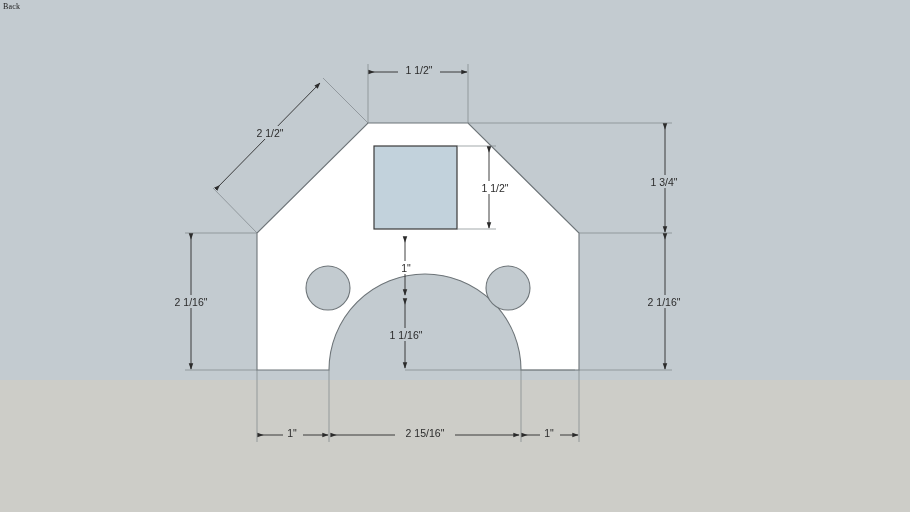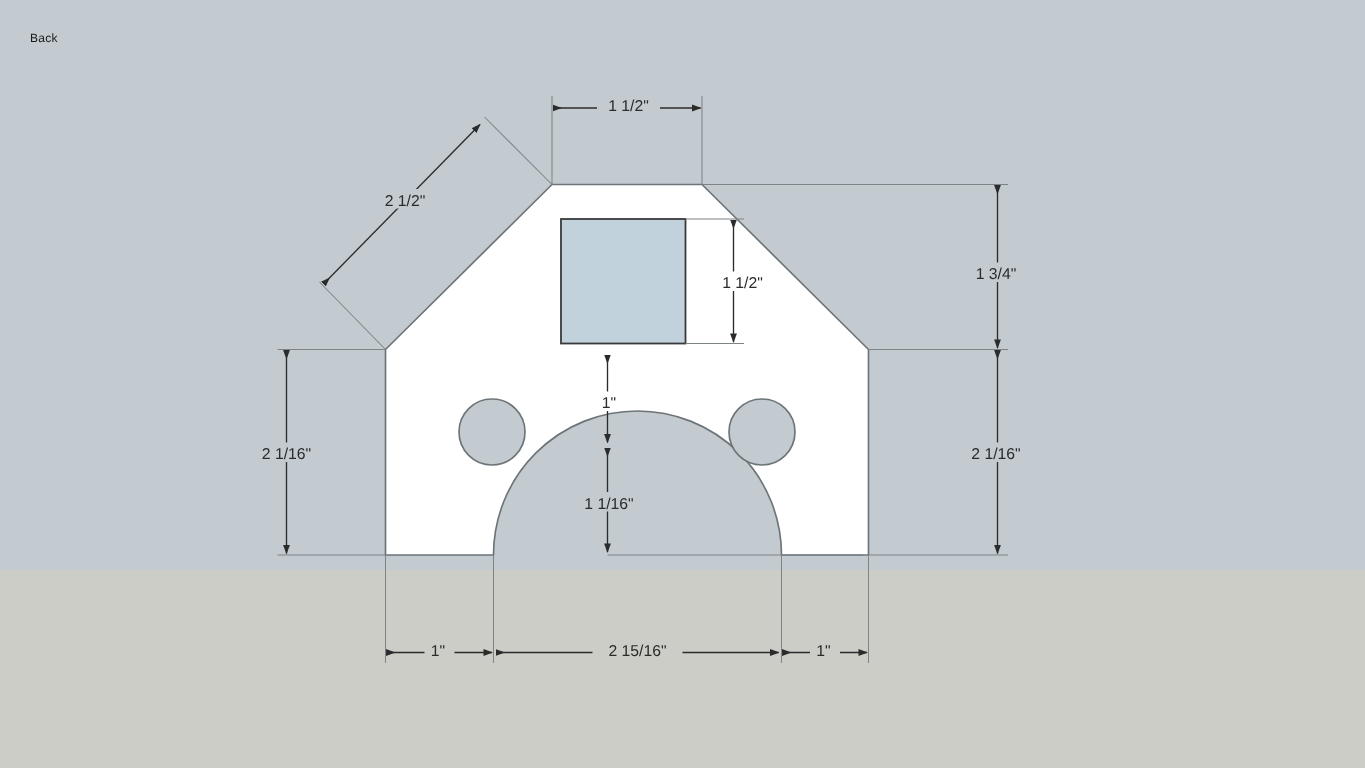--- a/index.html
+++ b/index.html
@@ -25,29 +25,28 @@
   }
   #ground {
     position: absolute;
     left: 0; top: 380px;
     width: 910px;
     height: 132px;
     background: #cdcdc8;
   }
   #view-label {
     position: absolute;
-    left: 20px;
+    left: 3px;
     top: 2px;
     font-size: 8px;
     color: #1a1a1a;
-    font-family: Liberation Sans, sans-serif;
+    font-family: Liberation Serif, serif;
     letter-spacing: 0.2px;
     line-height: 10px;
     white-space: nowrap;
-    margin-top: 19px;
   }
   #drawing {
     position: absolute;
     left: 0; top: 0;
   }
   .dimtext {
     font-size: 10.5px;
     fill: #2b2b2b;
     font-family: "Liberation Sans", sans-serif;
   }

